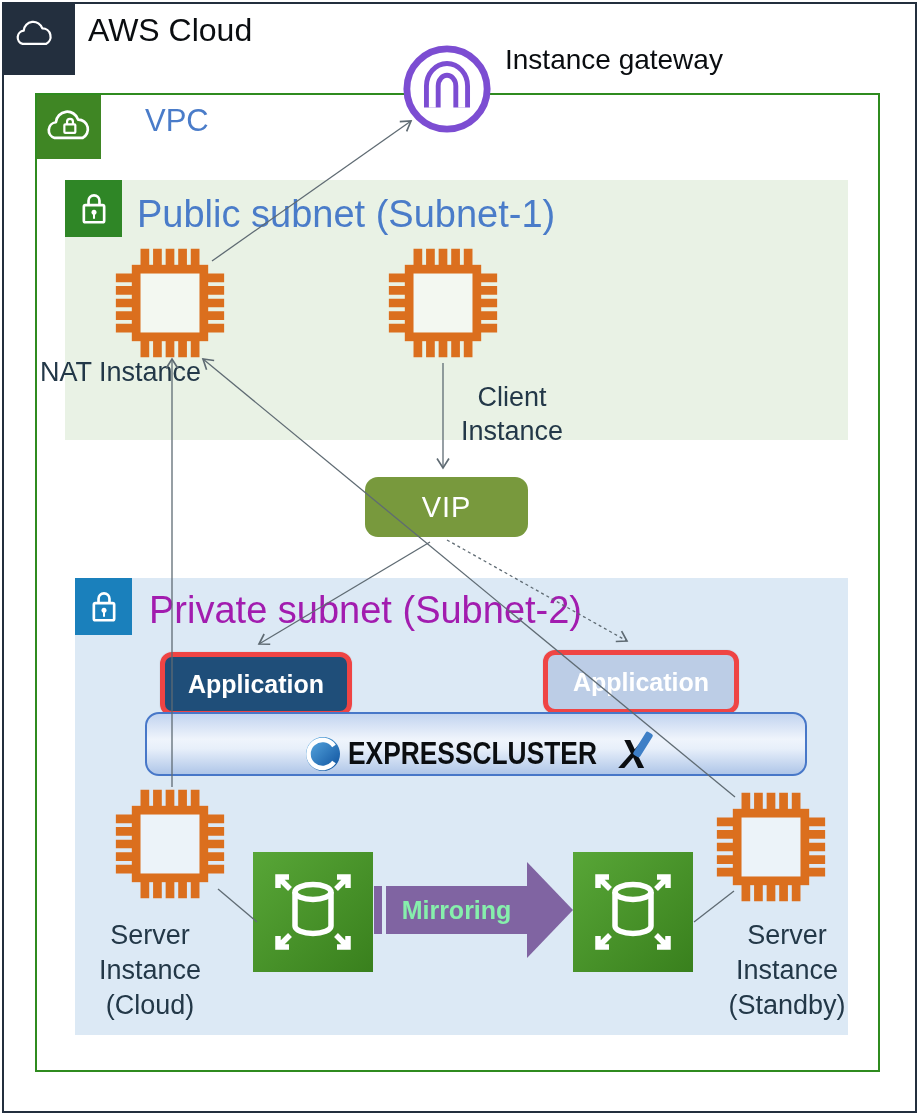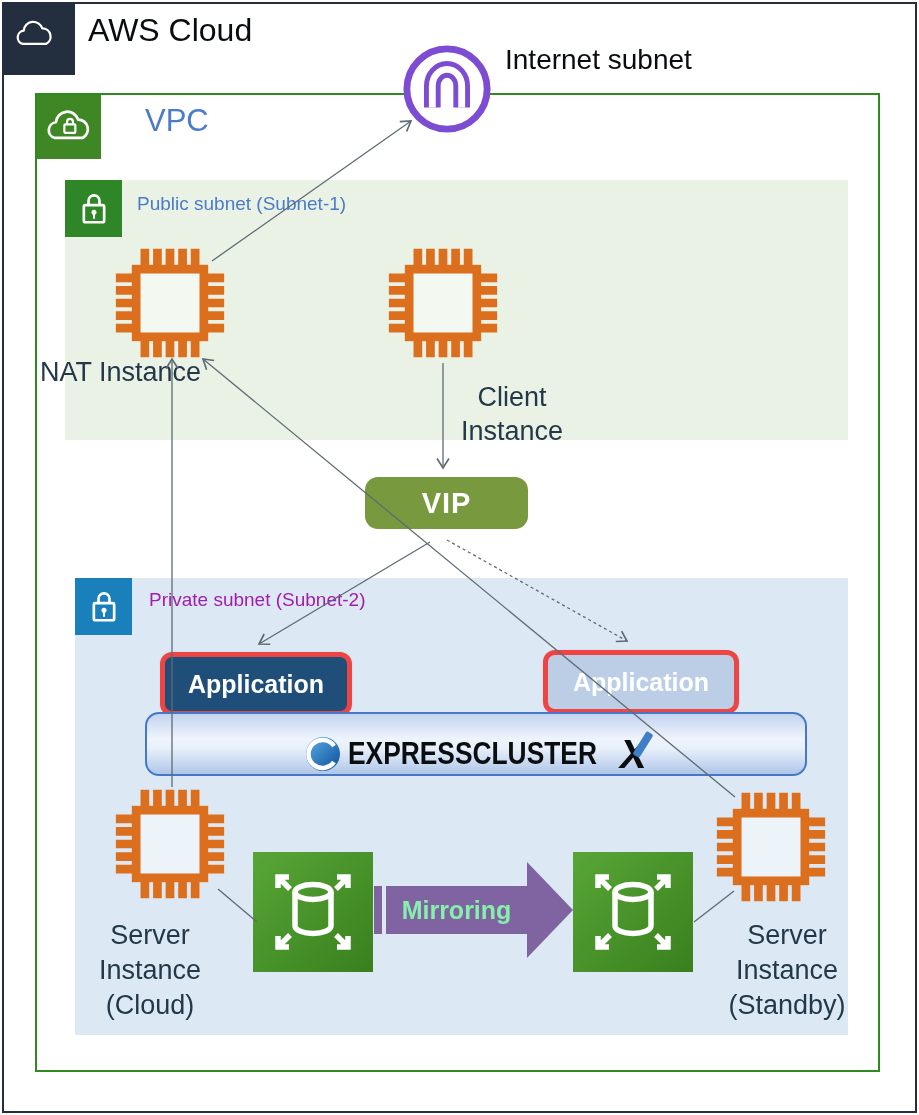--- a/index.html
+++ b/index.html
@@ -15,35 +15,35 @@
              align-items:center;justify-content:center;z-index:3;}
   .vpc-title{left:117px;top:103px;font-size:31px;color:#4A7CC9;z-index:3;margin-left:28px;}
   .igw{left:400px;top:42px;width:94px;height:94px;z-index:4;}
   .igw-label{left:505px;top:44px;font-size:28px;color:#0a0d10;z-index:3;}
   .subnet{z-index:2;}
   .subnet.public{left:65px;top:180px;width:783px;height:260px;background:#E9F2E5;}
   .subnet.private{left:75px;top:578px;width:773px;height:457px;background:#DCE9F5;}
   .subnet-badge{width:57px;height:57px;display:flex;align-items:center;justify-content:center;z-index:3;}
   .badge-public{left:65px;top:180px;background:#2F8626;}
   .badge-private{left:75px;top:578px;background:#1A80BC;}
-  .subnet-title{font-size:19px;z-index:3;white-space:nowrap;}
+  .subnet-title{font-size:38px;z-index:3;white-space:nowrap;}
   .public-title{left:137px;top:193px;color:#4A7CC9;}
   .private-title{left:149px;top:589px;color:#a21caf;}
   .chip{width:116px;height:116px;z-index:3;}
   .chip-nat{left:112px;top:245px;}
   .chip-client{left:385px;top:245px;}
   .chip-server-a{left:112px;top:786px;}
   .chip-server-s{left:713px;top:789px;}
   .lbl{color:#233848;font-size:27px;z-index:4;}
   .nat-label{left:40px;top:357px;white-space:nowrap;}
   .client-label{left:432px;top:380px;width:160px;text-align:center;line-height:34px;}
   .server-a-label{left:55px;top:918px;width:190px;text-align:center;line-height:35px;}
   .server-s-label{left:697px;top:918px;width:180px;text-align:center;line-height:35px;}
-  .vip{left:365px;top:477px;width:163px;height:52px;background:#78993D;border-radius:13px;
-       display:flex;align-items:center;justify-content:center;color:#fff;font-weight:bold;
+  .vip{left:365px;top:477px;width:163px;height:60px;background:#78993D;border-radius:13px;
+       display:flex;align-items:center;justify-content:center;color:#fff;font-weight:normal;
        font-size:29px;z-index:3;letter-spacing:1px;}
   .appbox{height:54px;border:5px solid #ef4444;border-radius:12px;display:flex;align-items:center;
           justify-content:center;color:#fff;font-weight:bold;font-size:25px;z-index:3;
           box-shadow:0 0 0 1px rgba(0,0,0,0.03);}
   .app-active{left:160px;top:652px;width:182px;background:#1F4E79;}
   .app-standby{left:543px;top:650px;width:186px;background:#BCCDE6;}
   .ecx-bar{left:145px;top:712px;width:658px;height:60px;border:2px solid #4777C8;border-radius:14px;
            background:linear-gradient(180deg,#C2D4EF 0%,#EFF4FC 42%,#E7EFFA 58%,#AFC6E8 100%);
            display:flex;align-items:flex-end;justify-content:center;z-index:3;}
   .ecx-logo{display:flex;align-items:center;gap:7px;}
@@ -144,21 +144,21 @@
         <use href="#sym-cloudlock"></use>
       </svg>
   </div>
   <div class="abs vpc-title">VPC</div>
 
   <div class="abs igw">
     <svg width="94" height="94" viewBox="0 0 96 96">
         <use href="#sym-igw"></use>
       </svg>
   </div>
-  <div class="abs igw-label">Internet subnet</div>
+  <div class="abs igw-label">Instance gateway</div>
 
   <div class="abs subnet public"></div>
   <div class="abs subnet-badge badge-public">
     <svg width="50" height="50" viewBox="0 0 64 64">
         <use href="#sym-lock"></use>
       </svg>
   </div>
   <div class="abs subnet-title public-title">Public subnet (Subnet-1)</div>
 
   <div class="abs chip chip-nat">

